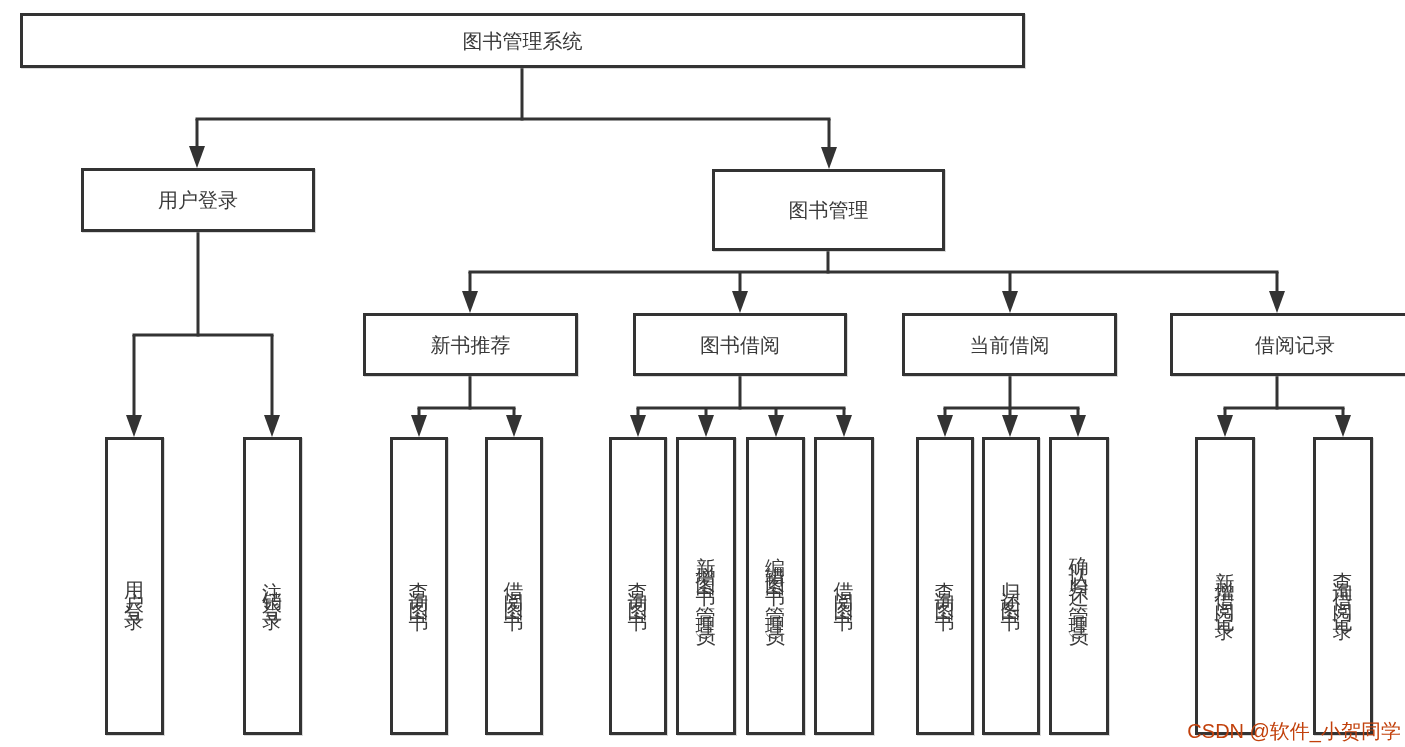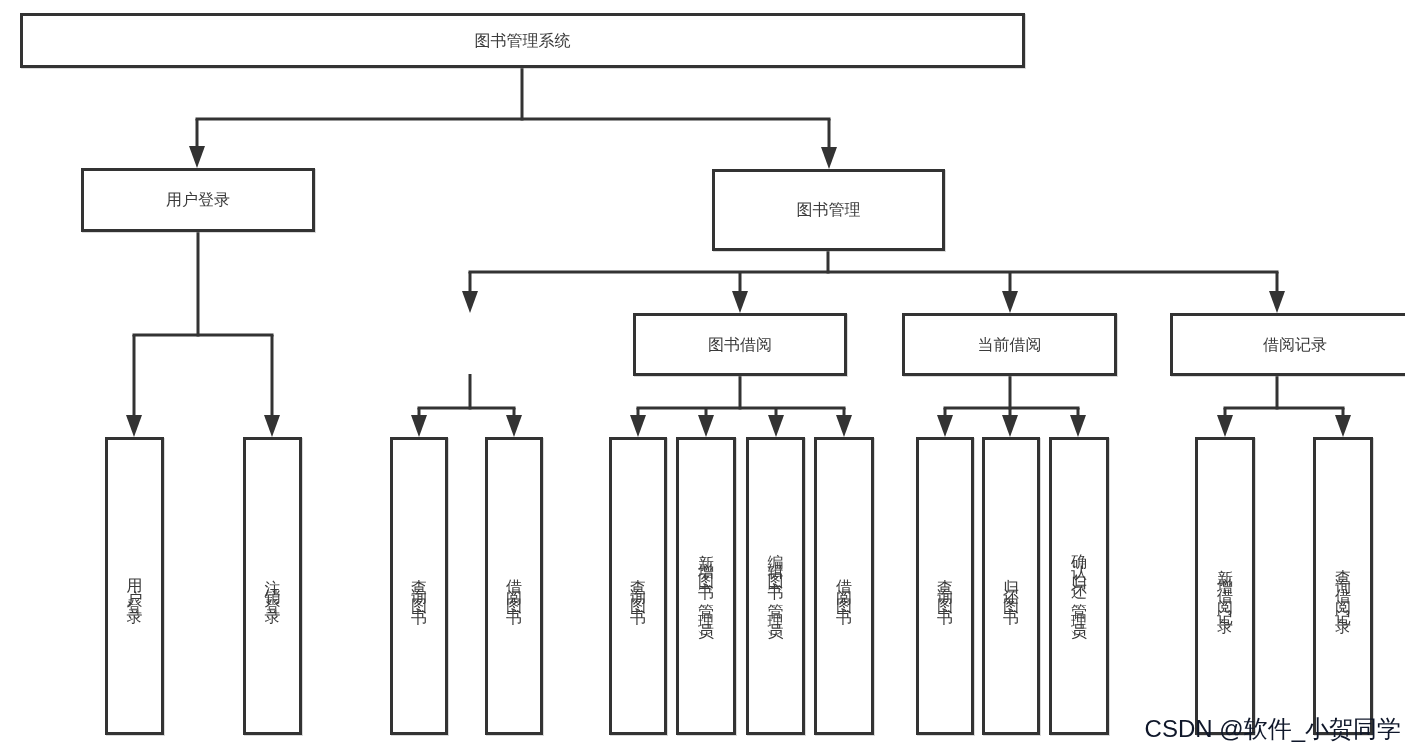--- a/index.html
+++ b/index.html
@@ -27,39 +27,39 @@
   .node {
     position: absolute;
     box-sizing: border-box;
     background: #ffffff;
     border: 3px solid #333333;
     box-shadow: 1px 1px 0 rgba(150,150,150,0.35);
     display: flex;
     align-items: center;
     justify-content: center;
     color: #3a3a3a;
-    font-size: 16px;
+    font-size: 20px;
     line-height: 1;
     z-index: 2;
   }
   .node .hlabel {
     white-space: nowrap;
   }
   .node .vlabel {
     writing-mode: vertical-rl;
     text-orientation: mixed;
     letter-spacing: 10px;
     white-space: nowrap;
   }
   .watermark {
     position: absolute;
     right: 4px;
     bottom: 2px;
-    font-size: 24px;
-    color: #0f172a;
+    font-size: 20px;
+    color: #c2410c;
     z-index: 5;
     white-space: nowrap;
   }
 </style>
 </head>
 <body>
 
 <div class="stage">
 
   <svg class="connector-layer" viewBox="0 0 1405 747" xmlns="http://www.w3.org/2000/svg">
@@ -133,20 +133,23 @@
     <span class="hlabel">图书管理系统</span>
   </div>
 
   <div class="node" style="left:81px; top:168px; width:234px; height:64px;">
     <span class="hlabel">用户登录</span>
   </div>
   <div class="node" style="left:712px; top:169px; width:233px; height:82px;">
     <span class="hlabel">图书管理</span>
   </div>
 
+  <div class="node" style="left:363px; top:313px; width:215px; height:63px;">
+    <span class="hlabel">新书推荐</span>
+  </div>
   <div class="node" style="left:633px; top:313px; width:214px; height:63px;">
     <span class="hlabel">图书借阅</span>
   </div>
   <div class="node" style="left:902px; top:313px; width:215px; height:63px;">
     <span class="hlabel">当前借阅</span>
   </div>
   <div class="node" style="left:1170px; top:313px; width:250px; height:63px;">
     <span class="hlabel">借阅记录</span>
   </div>
 

